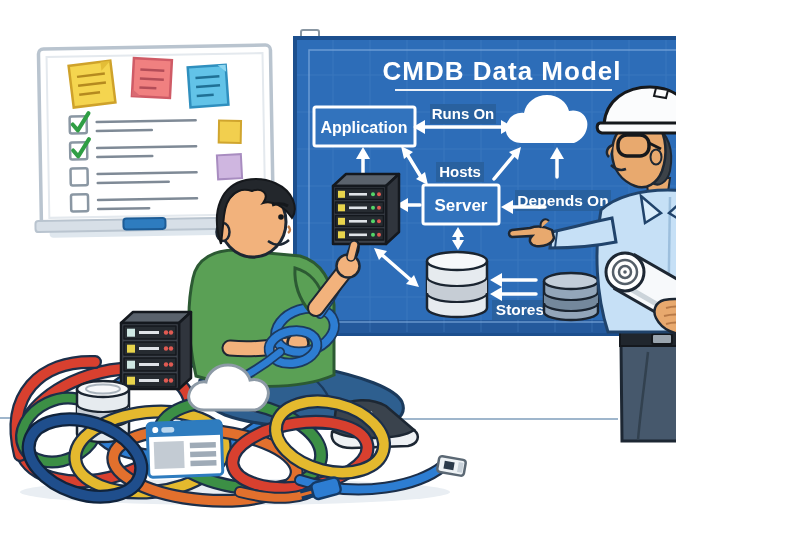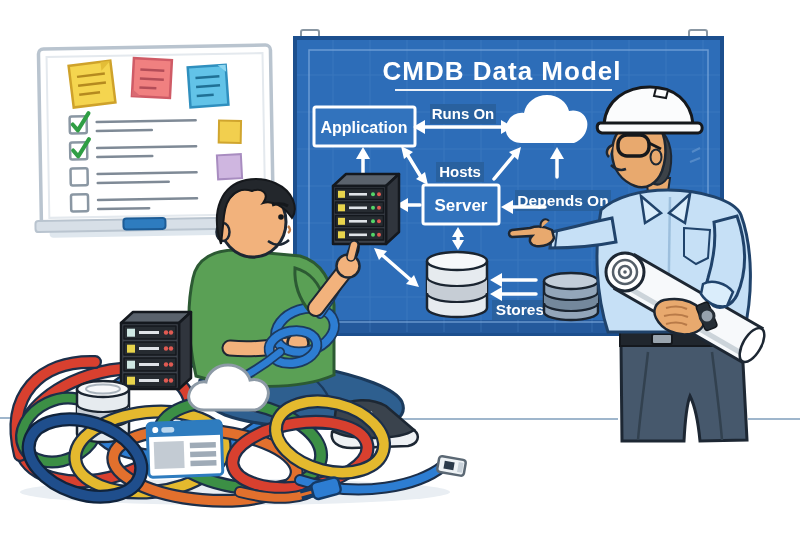--- a/index.html
+++ b/index.html
@@ -1,16 +1,16 @@
 <!DOCTYPE html>
 <html><head>
 <meta charset="utf-8">
 <style>
   html,body{margin:0;padding:0;background:#ffffff;}
-  .stage{position:relative;width:800px;height:533px;background:#ffffff;overflow:hidden;
+  .stage{position:relative;width:676px;height:533px;background:#ffffff;overflow:hidden;
          font-family:"Liberation Sans",sans-serif;}
   svg{position:absolute;inset:0;display:block;}
   text{font-family:"Liberation Sans",sans-serif;}
 </style>
 </head>
 <body>
 
 <div class="stage">
 <svg viewBox="0 0 800 533" width="800" height="533">
 

